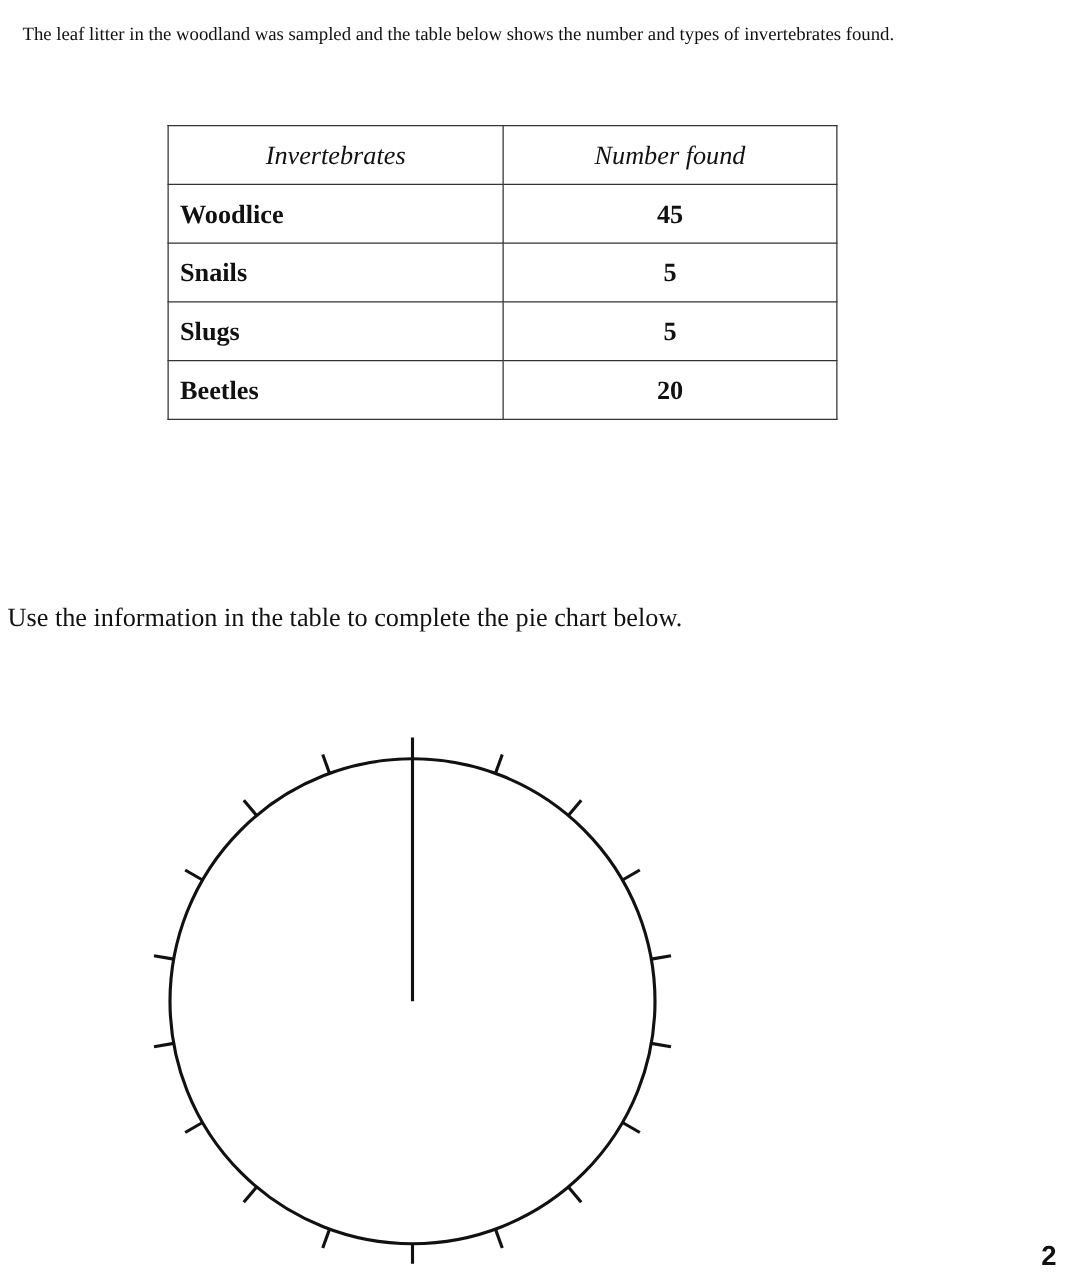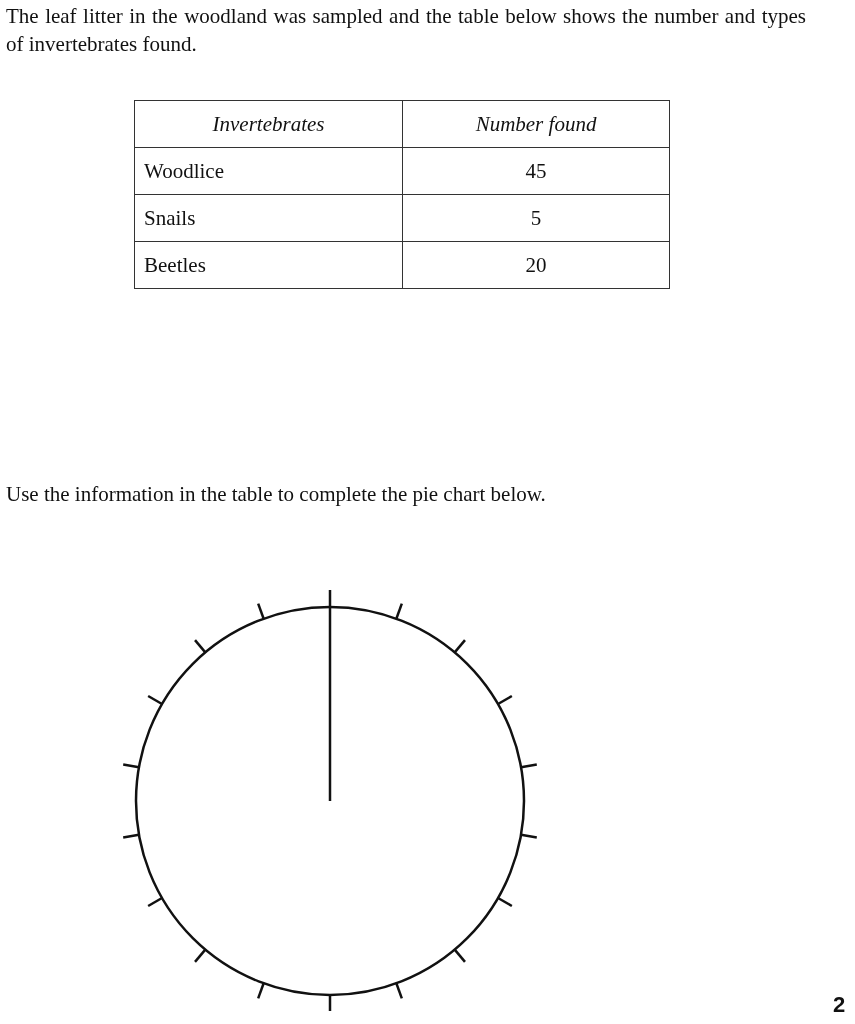--- a/index.html
+++ b/index.html
@@ -1,23 +1,23 @@
 <!DOCTYPE html>
 <html><head>
   <meta charset="utf-8">
   <style>
     html, body { margin: 0; padding: 0; background: #ffffff; }
     body { width: 855px; height: 1024px; position: relative; overflow: hidden;
            font-family: "Liberation Serif", "DejaVu Serif", serif; color: #111; }
     .intro { position: absolute; left: 6px; top: 2px; width: 800px;
-             font-size: 21px; line-height: 28px; text-align: justify; text-align-last: left; margin: 0; }
+             font-size: 15px; line-height: 28px; text-align: justify; text-align-last: left; margin: 12px; }
     .instruction { position: absolute; left: 6px; top: 480px; font-size: 21px; line-height: 28px; margin: 0; }
     table.data { position: absolute; left: 134px; top: 100px; width: 536px;
                  border-collapse: collapse; font-size: 21px; }
-    table.data th, table.data td { border: 1.5px solid #333; height: 46px; padding: 0; }
+    table.data th, table.data td { border: 1.5px solid #333; height: 46px; padding: 0; font-weight: bold; }
     table.data th { font-style: italic; font-weight: normal; text-align: center; margin-left: 14px; }
     table.data td.name { padding-left: 9px; text-align: left; width: 258px; }
     table.data td.num { text-align: center; }
     .pie { position: absolute; left: 0; top: 0; }
     .page-num { position: absolute; left: 833px; top: 992px; font-family: "Liberation Sans", "DejaVu Sans", sans-serif;
                 font-weight: bold; font-size: 22px; }
   </style>
 </head>
 <body>
 
@@ -30,20 +30,24 @@
       <th>Number found</th>
     </tr>
   </thead>
   <tbody>
     <tr>
       <td class="name">Woodlice</td>
       <td class="num">45</td>
     </tr>
     <tr>
       <td class="name">Snails</td>
+      <td class="num">5</td>
+    </tr>
+    <tr>
+      <td class="name">Slugs</td>
       <td class="num">5</td>
     </tr>
     <tr>
       <td class="name">Beetles</td>
       <td class="num">20</td>
     </tr>
   </tbody>
 </table>
 
 <p class="instruction">Use the information in the table to complete the pie chart below.</p>

